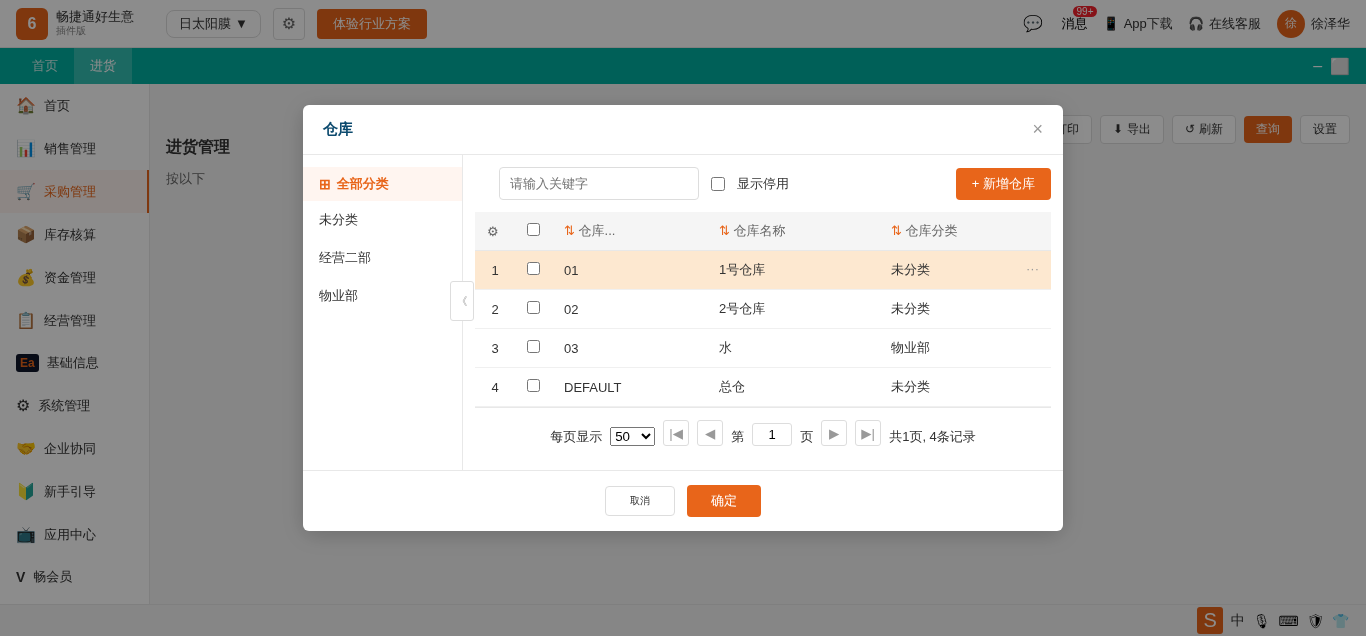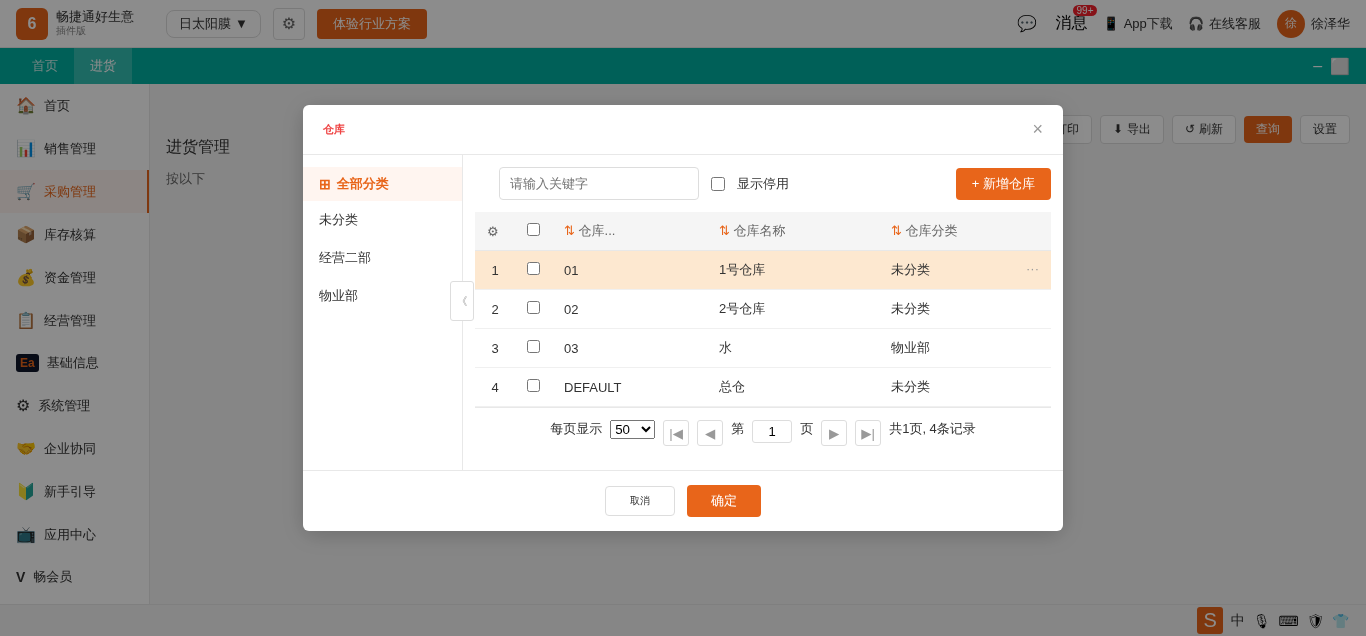--- a/index.html
+++ b/index.html
@@ -80,40 +80,40 @@
     }
     .sidebar-item {
       display: flex; align-items: center; gap: 8px;
       padding: 12px 16px; font-size: 13px; color: #333; cursor: pointer;
     }
     .sidebar-item.active { background: #fff5f0; color: #e8651a; border-right: 2px solid #e8651a; }
     .sidebar-icon { font-size: 16px; }
 
     
     .content-area { flex: 1; padding: 16px; overflow: auto; background: #f5f5f5; }
-    .page-title { font-size: 16px; font-weight: normal; color: #333; margin-top: 37px; }
+    .page-title { font-size: 16px; font-weight: bold; color: #333; margin-top: 37px; }
 
     
     .overlay {
       position: fixed; top: 0; left: 0; right: 0; bottom: 0;
       background: rgba(0,0,0,0.45); z-index: 100;
     }
 
     
     .modal {
       position: fixed; top: 50%; left: 50%; transform: translate(-50%, -50%);
       width: 760px; background: #fff; border-radius: 6px;
       z-index: 101; box-shadow: 0 4px 24px rgba(0,0,0,0.2);
       display: flex; flex-direction: column;
     }
     .modal-header {
       display: flex; align-items: center; justify-content: space-between;
       padding: 14px 20px; border-bottom: 1px solid #e8e8e8;
     }
-    .modal-title { font-size: 11px; font-weight: bold; color: #ef4444; }
+    .modal-title { font-size: 15px; font-weight: bold; color: #0c4a6e; }
     .modal-close { cursor: pointer; color: #999; font-size: 18px; }
     .modal-body { display: flex; flex: 1; min-height: 0; }
 
     
     .cat-sidebar {
       width: 160px; border-right: 1px solid #e8e8e8; padding: 12px 0; flex-shrink: 0;
     }
     .cat-header {
       display: flex; align-items: center; gap: 6px;
       padding: 8px 16px; font-size: 13px; color: #e8651a; font-weight: bold;
@@ -154,21 +154,21 @@
     .warehouse-table td {
       padding: 10px 12px; border-bottom: 1px solid #f0f0f0; color: #333;
     }
     .warehouse-table tbody tr.selected { background: #fde8d0; }
     .th-gear { text-align: center; width: 40px; }
     .th-check { width: 36px; text-align: center; }
     .td-center { text-align: center; }
 
     
     .pagination {
-      display: flex; align-items: flex-start; justify-content: center;
+      display: flex; align-items: flex-end; justify-content: center;
       padding: 12px; gap: 8px; font-size: 13px; color: #333;
       border-top: 1px solid #e8e8e8; margin-top: auto;
     }
     .page-nav-btn {
       width: 26px; height: 26px; border: 1px solid #ddd; border-radius: 3px;
       display: flex; align-items: center; justify-content: center;
       cursor: pointer; color: #999; background: #fff;
     }
     .page-num-input {
       width: 40px; border: 1px solid #ddd; border-radius: 3px;
@@ -234,21 +234,21 @@
     </div>
     <div class="gear-btn">
       <span>⚙</span>
     </div>
     <button class="trial-btn">体验行业方案</button>
   </div>
   <div class="header-right">
     <div class="notif-area">
       <span>💬</span>
       <span class="notif-badge">99+</span>
-      <span style="margin-left:18px; font-size:16px;">消息</span>
+      <span style="margin-left:18px; font-size:13px;">消息</span>
     </div>
     <div class="header-action">
       <span>📱</span>
       <span>App下载</span>
     </div>
     <div class="header-action">
       <span>🎧</span>
       <span>在线客服</span>
     </div>
     <div class="user-area">

